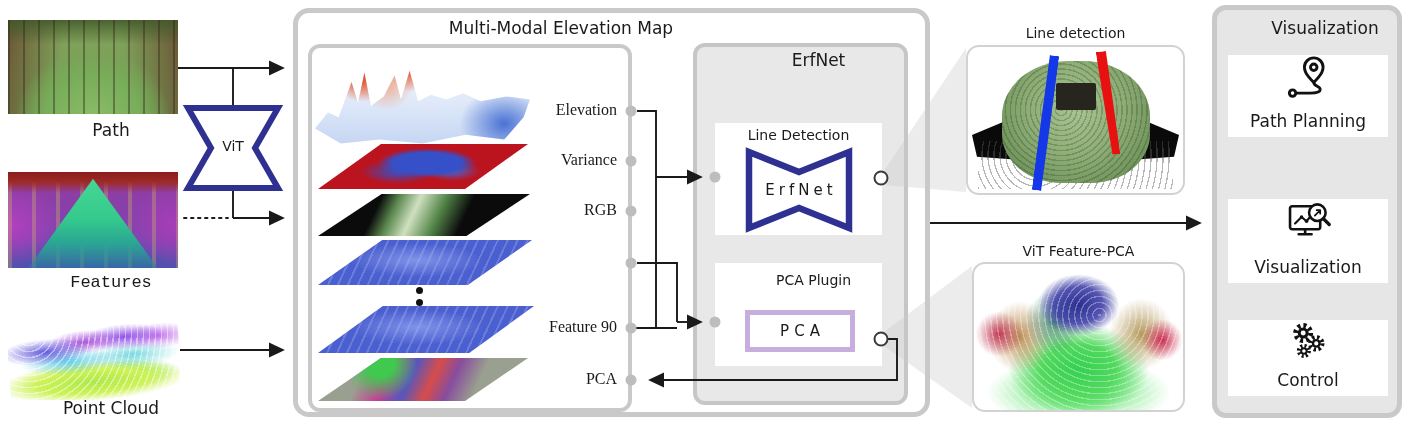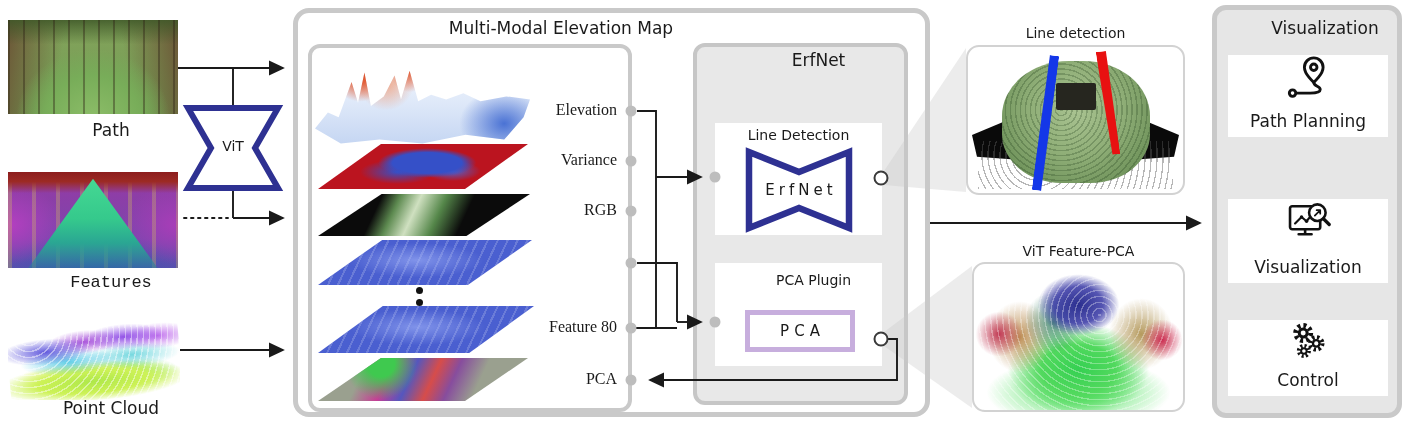--- a/index.html
+++ b/index.html
@@ -142,21 +142,21 @@
   <div class="para lay-feature" style="left:318px;top:240px;width:214px;height:45px;"></div>
   <div class="vdot" style="left:416px;top:287px;"></div>
   <div class="vdot" style="left:416px;top:299px;"></div>
   <div class="vdot" style="left:416px;top:311px;"></div>
   <div class="para lay-feature" style="left:318px;top:306px;width:216px;height:47px;"></div>
   <div class="para lay-pca" style="left:318px;top:358px;width:210px;height:43px;"></div>
 
   <div class="layer-label" style="top:101px;">Elevation</div>
   <div class="layer-label" style="top:151px;">Variance</div>
   <div class="layer-label" style="top:201px;">RGB</div>
-  <div class="layer-label" style="top:318px;">Feature 80</div>
+  <div class="layer-label" style="top:318px;">Feature 90</div>
   <div class="layer-label" style="top:370px;">PCA</div>
 
   <div class="abs plugins-box"></div>
   <div class="lbl t17" style="left:693px;top:50px;width:215px;">ErfNet</div>
 
   <div class="plugin-card" style="left:715px;top:123px;width:167px;height:112px;"></div>
   <div class="lbl t16" style="left:715px;top:127px;width:167px;">Line Detection</div>
 
   <div class="plugin-card" style="left:715px;top:263px;width:167px;height:103px;"></div>
   <div class="lbl t16" style="left:715px;top:272px;width:197px;">PCA Plugin</div>

